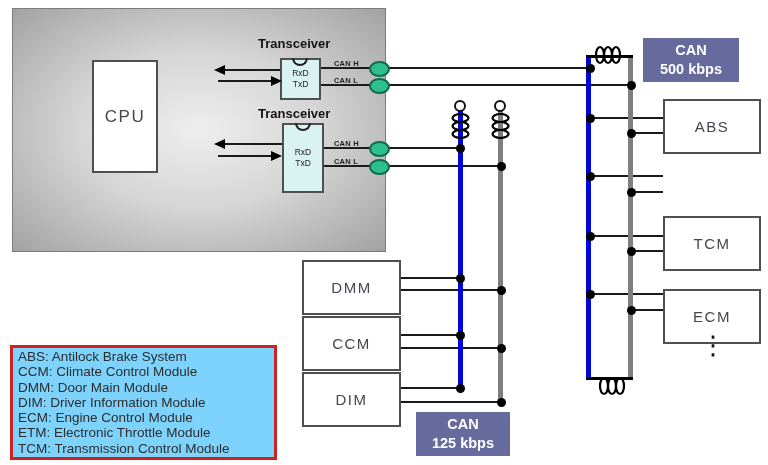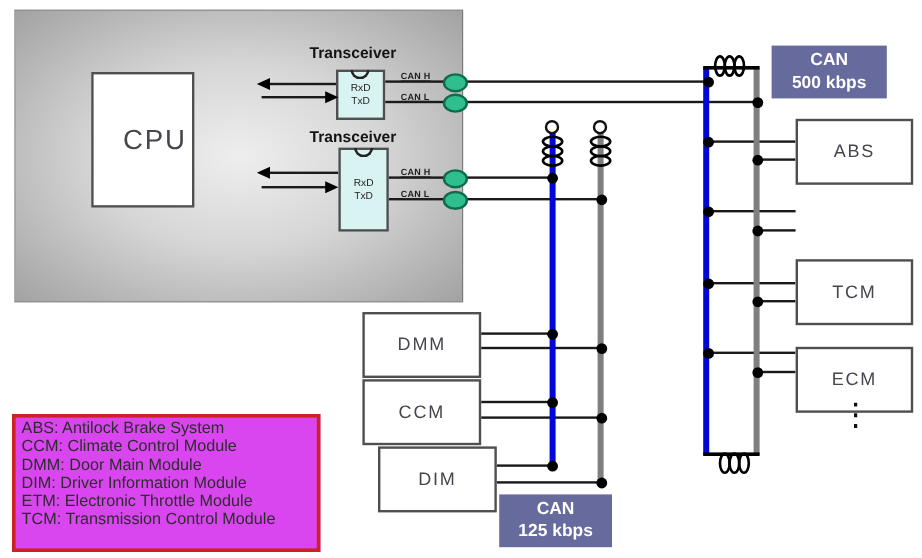--- a/index.html
+++ b/index.html
@@ -47,32 +47,32 @@
   .conn{position:absolute;width:17px;height:12px;background:#2fbf8f;border:2px solid #0e6b4b;
         border-radius:50%;z-index:7;}
   
   .speed{
     position:absolute;background:#666a9d;color:#ffffff;font-weight:bold;font-size:14.5px;
     display:flex;align-items:center;justify-content:center;text-align:center;
     white-space:pre-line;line-height:1.3;z-index:3;
   }
   
   .legend{position:absolute;left:10px;top:345px;width:240px;height:108px;
-          border:3px solid #cc2222;background:#d946ef;padding:1px 6px 0 5px;z-index:3;}
+          border:3px solid #cc2222;background:#7dd3fc;padding:1px 16px 0 5px;z-index:3;}
   .legend-line{font-size:13.5px;line-height:15.3px;color:#2d2d2d;white-space:nowrap;}
   .ellip{position:absolute;font-size:26px;color:#111;z-index:3;line-height:1;}
 </style>
 </head>
 <body>
 
 <div id="stage">
 
   <div class="ecu"></div>
 
-  <div class="mbox" style="left:76px;top:60px;width:62px;height:109px;font-size:23px;padding-left:20px;">CPU</div>
+  <div class="mbox" style="left:92px;top:60px;width:62px;height:109px;font-size:17px;">CPU</div>
   <div class="hw" style="left:138px;top:84px;width:16px;"></div>
   <div class="hw" style="left:138px;top:127px;width:16px;"></div>
 
   <div class="trx-title" style="left:258px;top:36px;">Transceiver</div>
   <div class="mbox trx" style="left:280px;top:58px;width:37px;height:38px;">
     <span class="pins">RxD
 TxD</span>
   </div>
   <div class="notch" style="left:292px;top:58px;"></div>
 
@@ -179,27 +179,28 @@
   <div class="dot" style="left:460px;top:335px;"></div>
   <div class="dot" style="left:501px;top:348px;"></div>
 
   <div class="hw" style="left:397px;top:387px;width:64px;"></div>
   <div class="hw" style="left:397px;top:401px;width:104px;"></div>
   <div class="dot" style="left:460px;top:388px;"></div>
   <div class="dot" style="left:501px;top:402px;"></div>
 
   <div class="mbox" style="left:302px;top:260px;width:95px;height:51px;">DMM</div>
   <div class="mbox" style="left:302px;top:316px;width:95px;height:51px;">CCM</div>
-  <div class="mbox" style="left:302px;top:372px;width:95px;height:51px;margin-left:13px;">DIM</div>
+  <div class="mbox" style="left:302px;top:372px;width:95px;height:51px;">DIM</div>
 
   <div class="speed" style="left:416px;top:412px;width:94px;height:44px;">CAN
 125 kbps</div>
 
   <div class="legend">
     <div class="legend-line">ABS: Antilock Brake System</div>
     <div class="legend-line">CCM: Climate Control Module</div>
     <div class="legend-line">DMM: Door Main Module</div>
     <div class="legend-line">DIM: Driver Information Module</div>
+    <div class="legend-line">ECM: Engine Control Module</div>
     <div class="legend-line">ETM: Electronic Throttle Module</div>
     <div class="legend-line">TCM: Transmission Control Module</div>
   </div>
 
 </div>
 
 </body></html>

